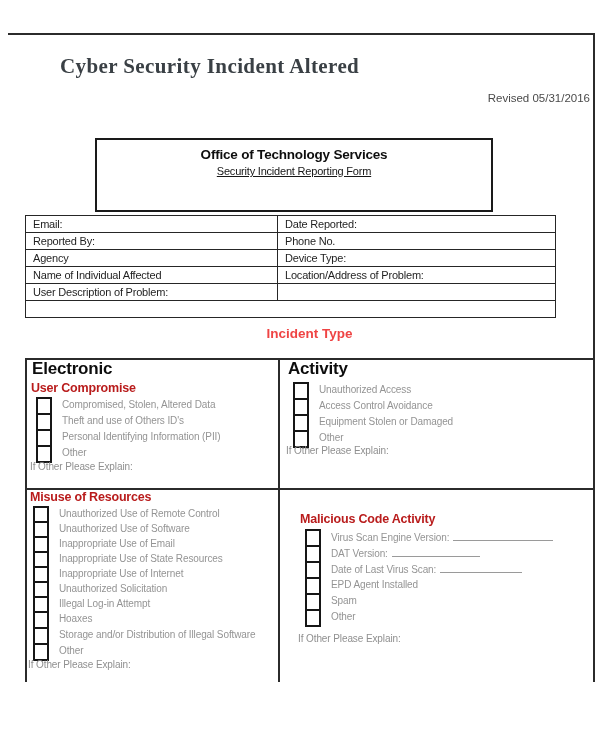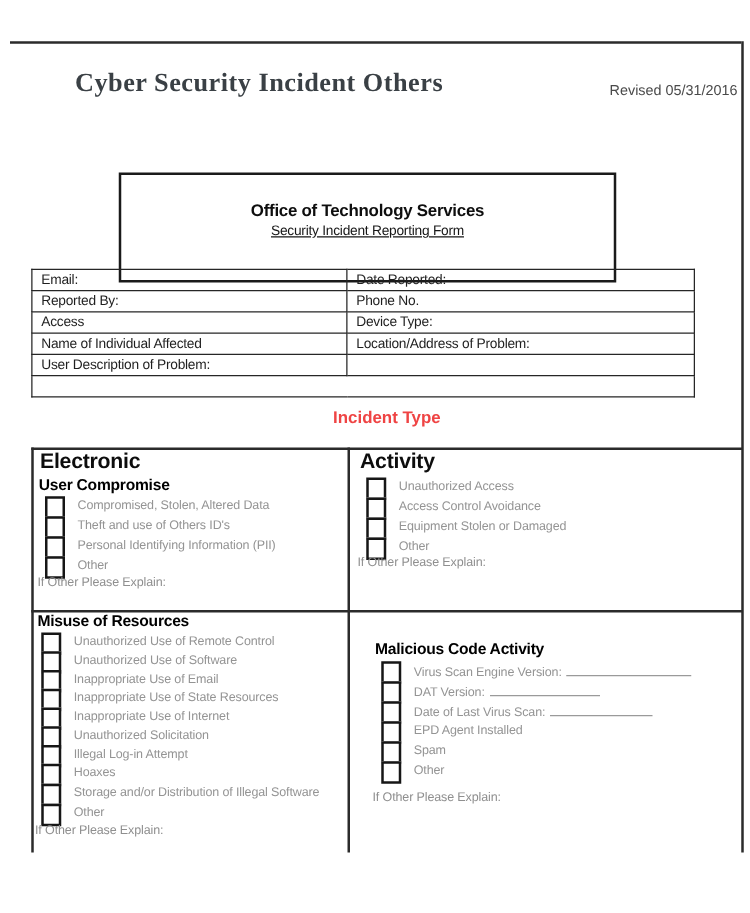--- a/index.html
+++ b/index.html
@@ -11,27 +11,27 @@
   .hrule{position:absolute;background:#2b2b2b;height:2px;}
   .vrule{position:absolute;background:#2b2b2b;width:2px;}
 
   
   .doc-title{
     position:absolute;left:60px;top:54px;
     font-family:"Liberation Serif", serif;font-weight:bold;
     font-size:21px;letter-spacing:.4px;color:#3a4045;
   }
   .revised{
-    position:absolute;top:67px;right:10px;font-size:11.5px;color:#4a4a4a;margin-left:36px;
+    position:absolute;top:92px;right:10px;font-size:11.5px;color:#4a4a4a;margin-left:36px;
   }
 
   
   .ots-box{
     position:absolute;left:95px;top:138px;width:394px;height:63px;
-    border:2px solid #1a1a1a;text-align:center;padding-top:21px;box-sizing:content-box;
+    border:2px solid #1a1a1a;text-align:center;padding-top:7px;box-sizing:content-box;
   }
   .ots-title{font-size:13.5px;font-weight:bold;color:#0e0e0e;letter-spacing:-.2px;}
   .ots-sub{font-size:11px;color:#161616;text-decoration:underline;margin-top:3px;letter-spacing:-.2px;}
 
   
   .contact{
     position:absolute;left:25px;top:215px;width:530px;border-collapse:collapse;
     table-layout:fixed;
   }
   .contact td{
@@ -48,21 +48,21 @@
   }
 
   
   .incident-box{
     position:absolute;left:25px;top:358px;width:569px;height:324px;
     border-top:2px solid #2b2b2b;border-left:2px solid #2b2b2b;
     box-sizing:border-box;
   }
 
   .sec-title-lg{position:absolute;font-size:17px;font-weight:bold;color:#0d0d0d;letter-spacing:-.2px;}
-  .sec-title-md{position:absolute;font-size:12.5px;font-weight:bold;color:#000000;letter-spacing:-.2px;}
+  .sec-title-md{position:absolute;font-size:12.5px;font-weight:bold;color:#b91c1c;letter-spacing:-.2px;}
 
   .cb-row{position:absolute;height:16px;}
   .cb{
     position:absolute;left:0;top:0;width:12px;height:14px;
     border:2px solid #161616;background:#fff;box-sizing:content-box;
   }
   .cb-label{
     position:absolute;left:26px;top:2px;font-size:10px;color:#949494;
     letter-spacing:-.1px;white-space:nowrap;
   }
@@ -71,21 +71,21 @@
   .explain{position:absolute;font-size:10px;color:#8f8f8f;letter-spacing:-.1px;}
 </style>
 </head>
 <body>
 
 <div id="page">
 
   <div class="hrule" style="left:8px;top:33px;width:585px;"></div>
   <div class="vrule" style="left:593px;top:33px;height:649px;"></div>
 
-  <div class="doc-title">Cyber Security Incident Others</div>
+  <div class="doc-title">Cyber Security Incident Altered</div>
   <div class="revised">Revised 05/31/2016</div>
 
   <div class="ots-box">
     <div class="ots-title">Office of Technology Services</div>
     <div class="ots-sub">Security Incident Reporting Form</div>
   </div>
 
   <table class="contact">
     <colgroup>
         <col class="c1">
@@ -94,21 +94,21 @@
     <tbody>
         <tr>
       <td>Email:</td>
       <td>Date Reported:</td>
     </tr>
     <tr>
       <td>Reported By:</td>
       <td>Phone No.</td>
     </tr>
     <tr>
-      <td>Access</td>
+      <td>Agency</td>
       <td>Device Type:</td>
     </tr>
     <tr>
       <td>Name of Individual Affected</td>
       <td>Location/Address of Problem:</td>
     </tr>
     <tr>
       <td>User Description of Problem:</td>
       <td></td>
     </tr>

